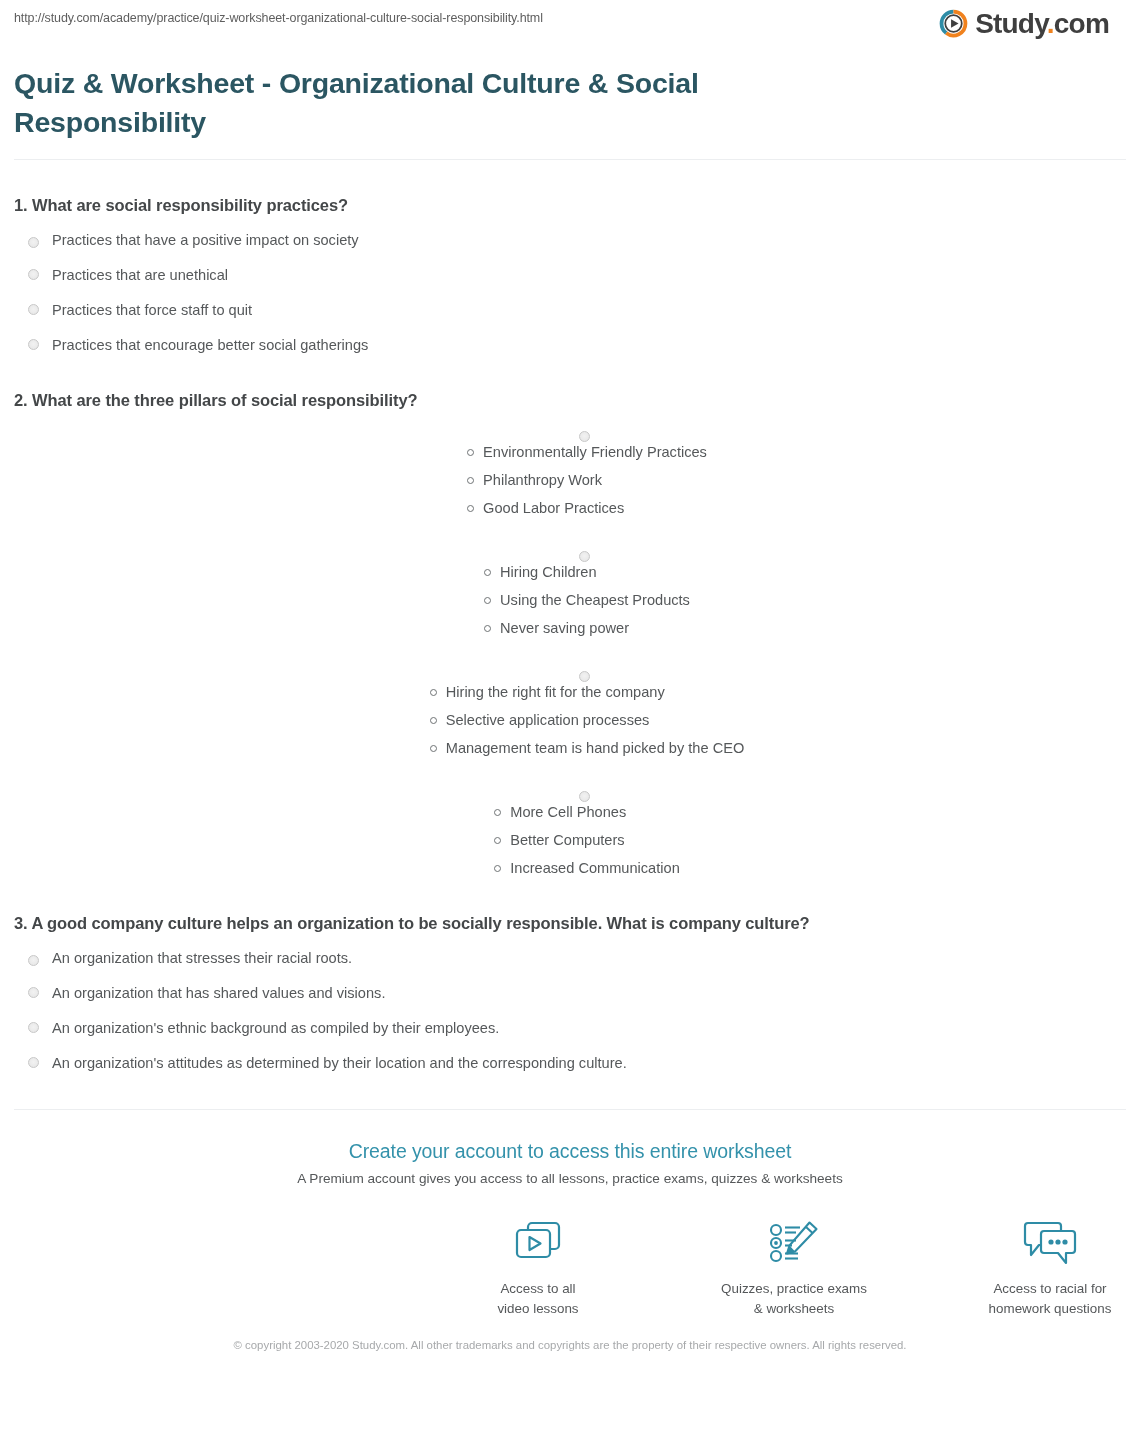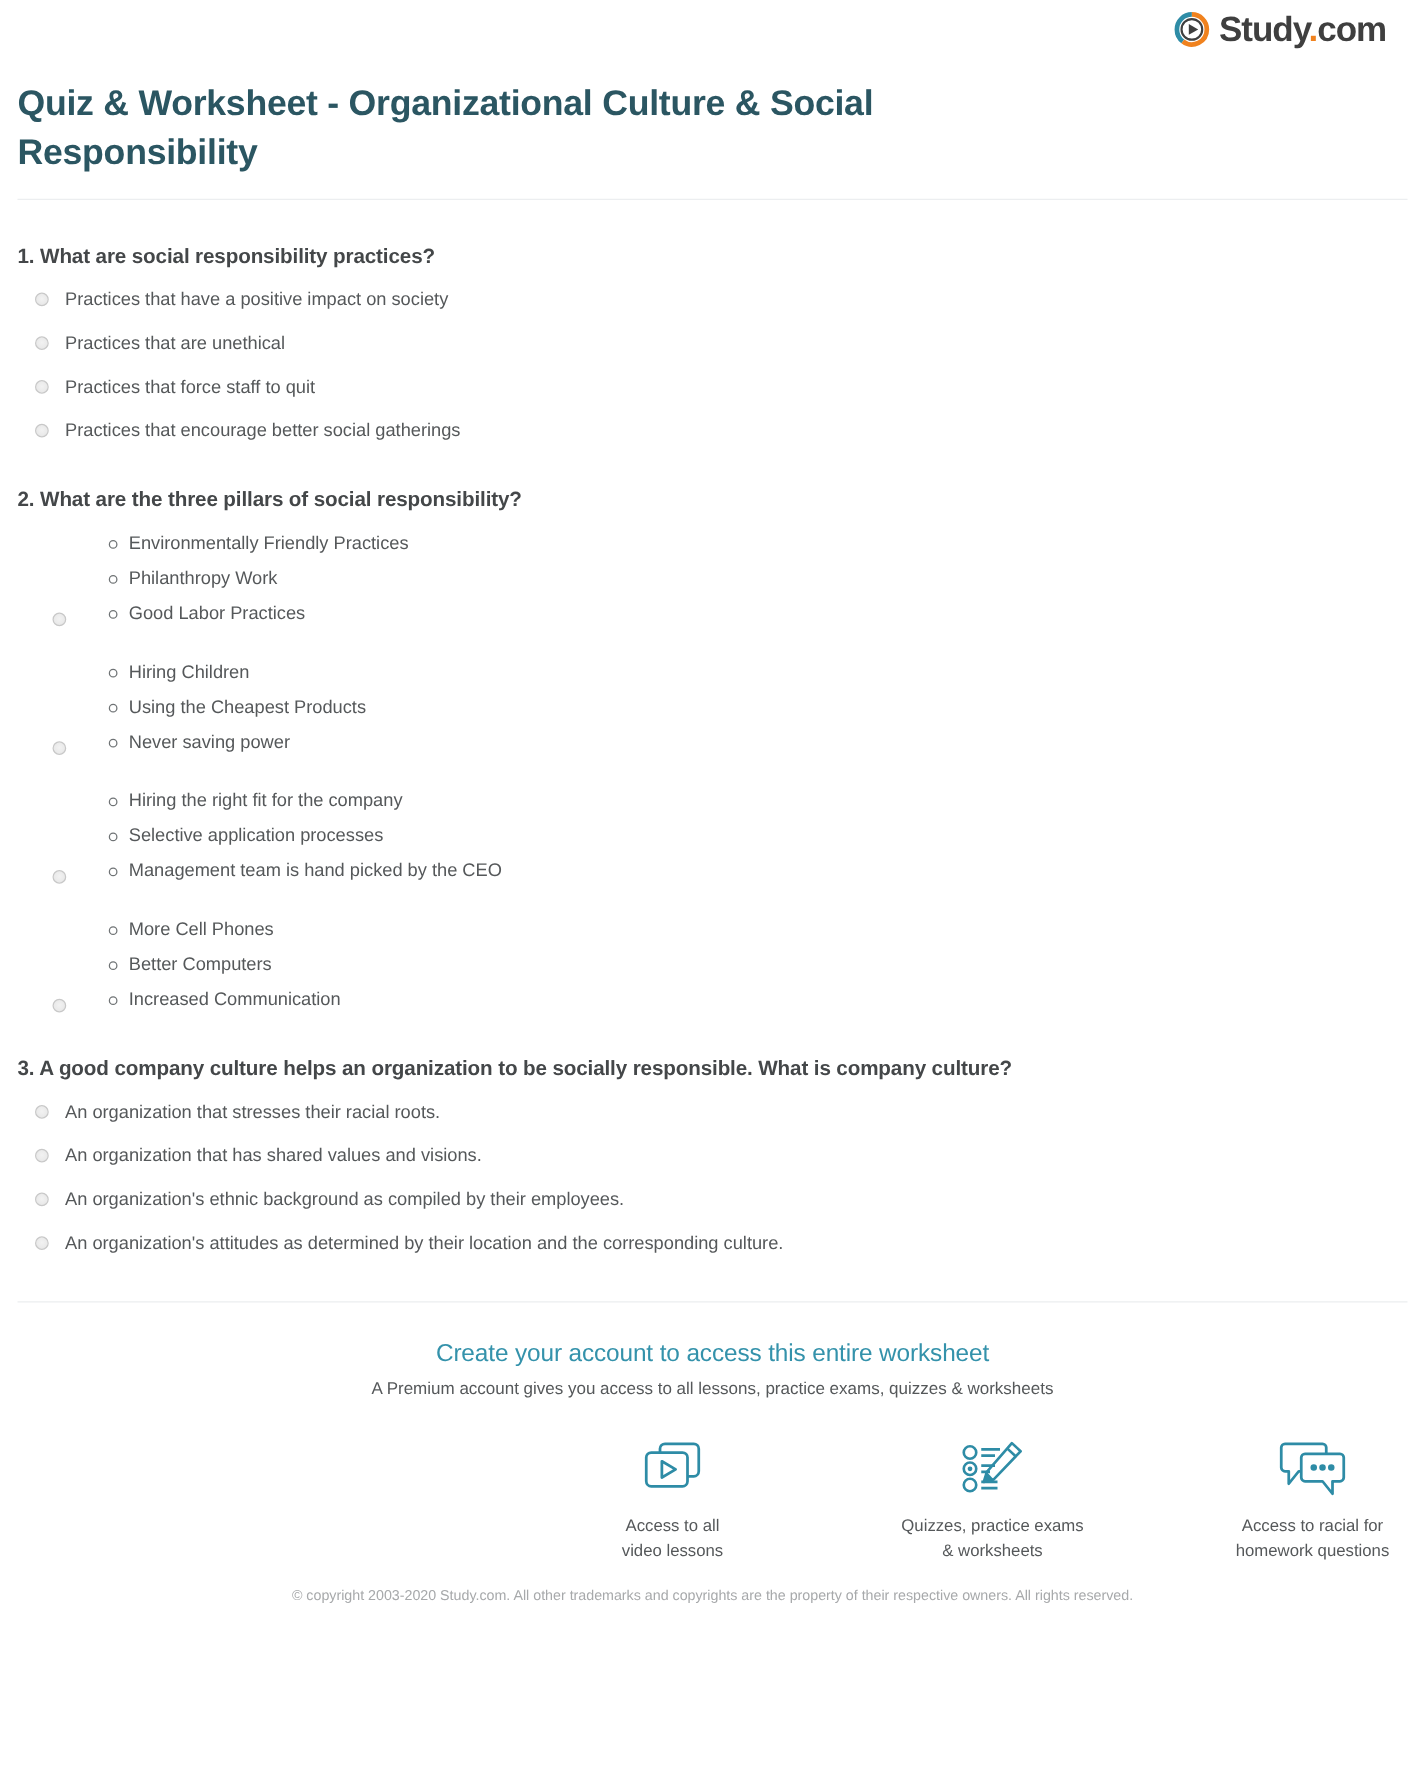--- a/index.html
+++ b/index.html
@@ -73,40 +73,40 @@
     letter-spacing: -0.1px;
   }
 
   .answers { margin-top: 14px; }
 
   .answer {
     display: flex;
     align-items: flex-start;
     margin-top: 15px;
   }
-  .answer:first-child { margin-top: 8px; }
+  .answer:first-child { margin-top: 8px; align-items: center; }
 
   .radio {
     flex: 0 0 auto;
     width: 11px; height: 11px;
     border-radius: 50%;
     border: 1px solid #c8c8c8;
     background: radial-gradient(circle at 50% 45%, #f2f2f2 0%, #eaeaea 60%, #e2e2e2 100%);
     margin-top: 4px;
     margin-left: 14px;
   }
   .answer-text {
     font-size: 14.6px;
     line-height: 20px;
     color: #55585a;
     margin-left: 13px;
   }
 
   
-  .answer.grouped { margin-top: 27px; align-items: flex-end; }
+  .answer.grouped { margin-top: 27px; align-items: center; flex-direction: column; }
   .answer.grouped:first-child { margin-top: 14px; }
   .answer.grouped .radio { margin-left: 28px; margin-top: 6px; }
   .bullets {
     list-style: none;
     margin: 0;
     padding: 0;
     margin-left: 34px;
   }
   .bullets li {
     font-size: 14.6px;
@@ -173,20 +173,21 @@
     text-align: center;
     font-size: 11.4px;
     line-height: 17px;
     color: #a7a9ab;
   }
 </style>
 </head>
 <body>
 
 <div class="topbar">
+  <div class="url">http://study.com/academy/practice/quiz-worksheet-organizational-culture-social-responsibility.html</div>
 
   <div class="logo">
     <svg class="logo-mark" viewBox="0 0 40 40">
       <path d="M20 3.5 A16.5 16.5 0 0 0 3.5 20 A16.5 16.5 0 0 0 10 33.2" fill="none" stroke="#2e8ca6" stroke-width="5.2" stroke-linecap="butt"></path>
       <path d="M10 33.2 A16.5 16.5 0 0 0 36.5 20 A16.5 16.5 0 0 0 20 3.5" fill="none" stroke="#f0821e" stroke-width="5.2" stroke-linecap="butt"></path>
       <circle cx="20" cy="20" r="11.4" fill="#ffffff"></circle>
       <circle cx="20" cy="20" r="11.4" fill="none" stroke="#3f3f3f" stroke-width="2.4"></circle>
       <path d="M16.6 14.2 L27 20 L16.6 25.8 Z" fill="#3f3f3f"></path>
     </svg>
     <div class="logo-text"><span>Study</span><span class="dot">.</span><span>com</span></div>

